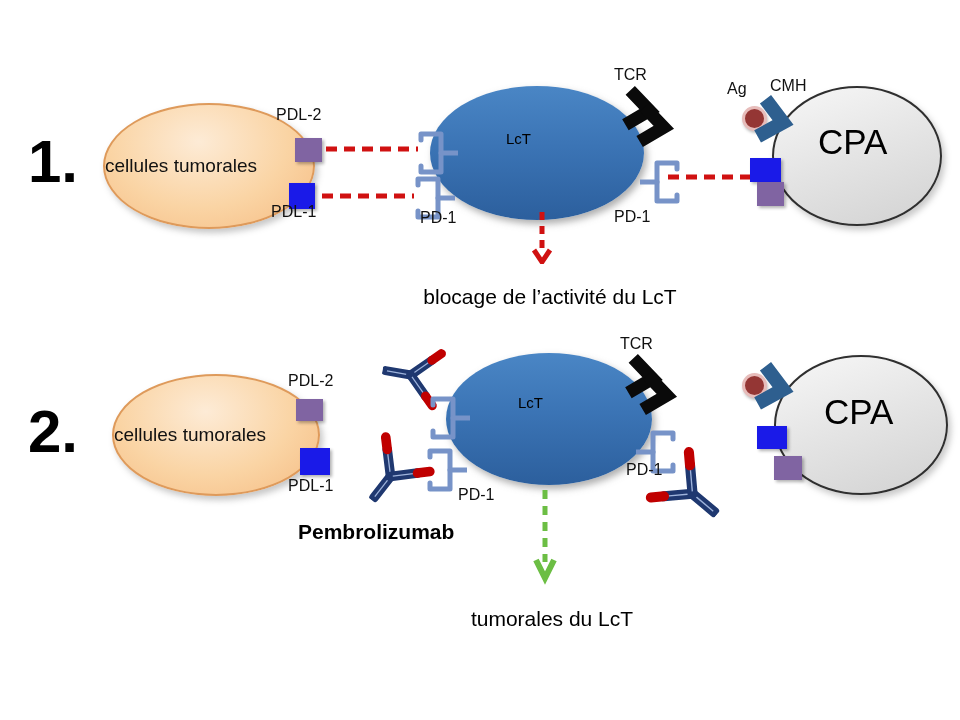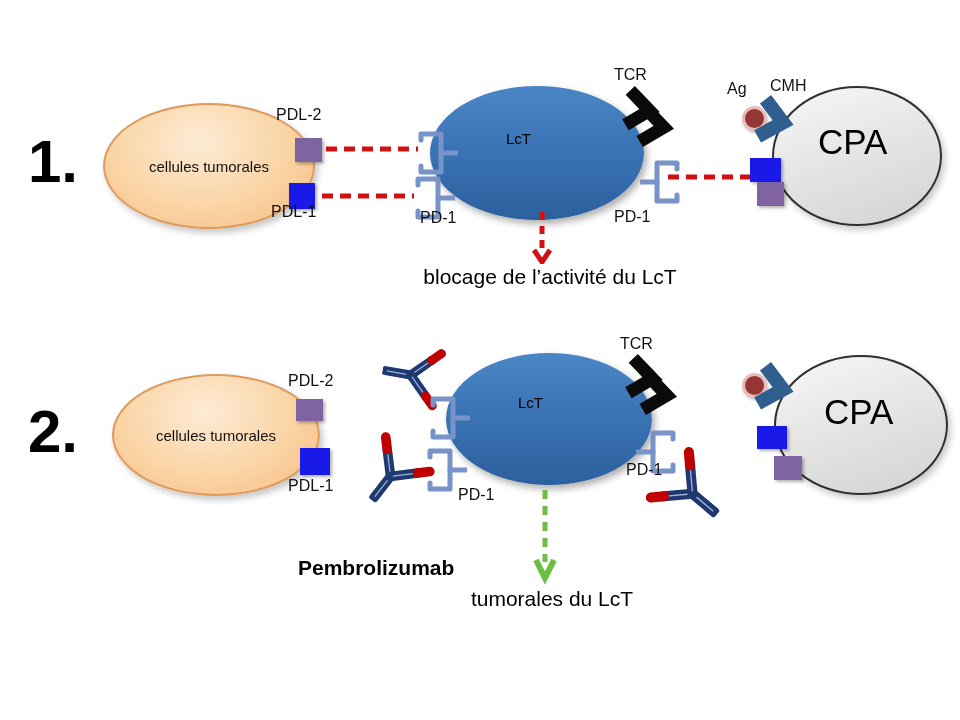--- a/index.html
+++ b/index.html
@@ -3,33 +3,33 @@
 <meta charset="utf-8">
 <style>
   html,body{margin:0;padding:0;background:#fff;}
   #scene{position:relative;width:960px;height:720px;background:#ffffff;overflow:hidden;
          font-family:"Liberation Sans",sans-serif;color:#111;}
   .abs{position:absolute;}
   .lbl{position:absolute;font-size:16px;color:#111;white-space:nowrap;}
   .cell{position:absolute;border-radius:50%;}
   .tumor{background:radial-gradient(ellipse at 45% 30%, #FDEBD6 0%, #FAD4A4 55%, #F5BB82 100%);
          border:2px solid #DE9A5B;box-shadow:3px 4px 6px rgba(130,130,130,0.45);
-         display:flex;align-items:center;justify-content:center;font-size:15px;}
+         display:flex;align-items:center;justify-content:flex-start;font-size:19px;}
   .lct{background:linear-gradient(180deg,#4A86C5 0%,#3B74B5 45%,#2C5F9D 100%);
        box-shadow:3px 4px 7px rgba(110,110,110,0.55);}
   .cpa{background:linear-gradient(160deg,#F7F7F7 0%,#E4E4E4 50%,#D2D2D2 100%);
        border:2px solid #2F2F2F;box-shadow:3px 4px 6px rgba(120,120,120,0.4);}
   .sq{position:absolute;box-shadow:2px 2px 3px rgba(0,0,0,0.3);}
   .purple{background:#8064A2;}
   .blue{background:#1A1AE8;}
   .circ{position:absolute;border-radius:50%;}
   .ag{width:19px;height:19px;background:#943634;border:3px solid #E7BCBA;
       box-shadow:1px 2px 3px rgba(0,0,0,0.25);}
   .panel-number{position:absolute;font-weight:bold;font-size:60px;color:#000;line-height:1;}
-  .caption{position:absolute;font-size:21px;color:#000;text-align:center;line-height:1.3;}
+  .caption{position:absolute;font-size:21px;color:#000;text-align:center;line-height:1.3;margin-top:20px;}
   .cpa-lbl{position:absolute;font-size:35px;color:#000;}
   .lct-lbl{position:absolute;font-size:15px;color:#000000;}
   .drug{position:absolute;font-weight:bold;font-size:21px;color:#000;}
 </style>
 </head>
 <body>
 
 <div id="scene">
 
   <svg width="0" height="0" style="position:absolute" aria-hidden="true">
@@ -136,21 +136,21 @@
   <div class="sq blue" style="left:300px;top:448px;width:30px;height:27px;"></div>
   <div class="lbl" style="left:288px;top:477px;">PDL-1</div>
 
   <svg class="abs" width="68" height="68" style="left:382px;top:342px;transform:rotate(100deg);">
       <use href="#antibody"></use>
     </svg>
   <svg class="abs" width="72" height="72" style="left:358px;top:436px;transform:rotate(38deg);">
       <use href="#antibody"></use>
     </svg>
 
-  <div class="drug" style="left:298px;top:520px;margin-top:36px;">Pembrolizumab</div>
+  <div class="drug" style="left:298px;top:520px;">Pembrolizumab</div>
 
   <div class="cell lct" style="left:446px;top:353px;width:206px;height:132px;"></div>
   <div class="lct-lbl" style="left:518px;top:394px;">LcT</div>
 
   <svg class="abs" width="46" height="52" style="left:424px;top:392px;">
       <use href="#rec-left"></use>
     </svg>
   <svg class="abs" width="46" height="52" style="left:421px;top:444px;">
       <use href="#rec-left"></use>
     </svg>

